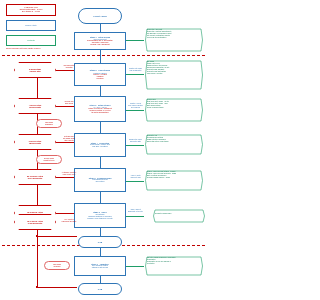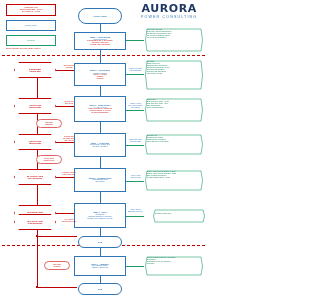--- a/index.html
+++ b/index.html
@@ -85,24 +85,20 @@
   <div class="lgbox lg-blue" style="left:6px;top:20px;width:50px;height:11px;">
     <div class="lbl">Timeline Activity</div>
   </div>
 
   <div class="lgbox lg-green" style="left:6px;top:35px;width:50px;height:11px;">
     <div class="lbl">Input Data</div>
   </div>
 
   <div class="lgfoot" style="left:6px;top:48px;width:56px;">Timeline compressed; not to scale, indicative for delivery</div>
 
-  <div id="logo" style="left:141px;top:3px;">
-    <div class="word">AURORA</div>
-    <div class="sub">POWER CONSULTING</div>
-  </div>
 
   <div class="dash-r" style="left:2px;top:55px;width:203px;"></div>
   <div class="dash-r" style="left:2px;top:245px;width:203px;"></div>
 
   <div class="ln vb" style="left:99.6px;top:24px;height:8px;"></div>
   <div class="ln vb" style="left:99.6px;top:50px;height:13px;"></div>
   <div class="ln vb" style="left:99.6px;top:86px;height:10px;"></div>
   <div class="ln vb" style="left:99.6px;top:122px;height:11px;"></div>
   <div class="ln vb" style="left:99.6px;top:157px;height:11px;"></div>
   <div class="ln vb" style="left:99.6px;top:192px;height:11px;"></div>

